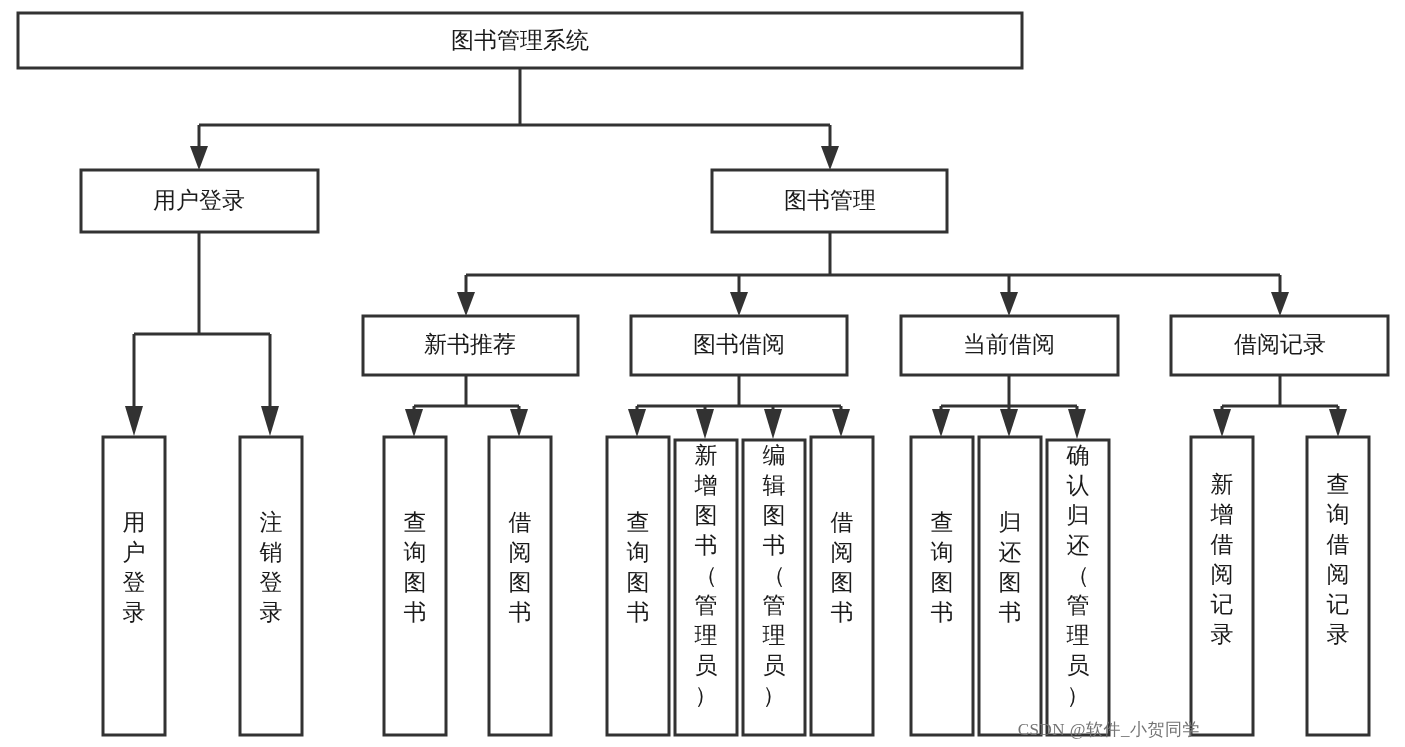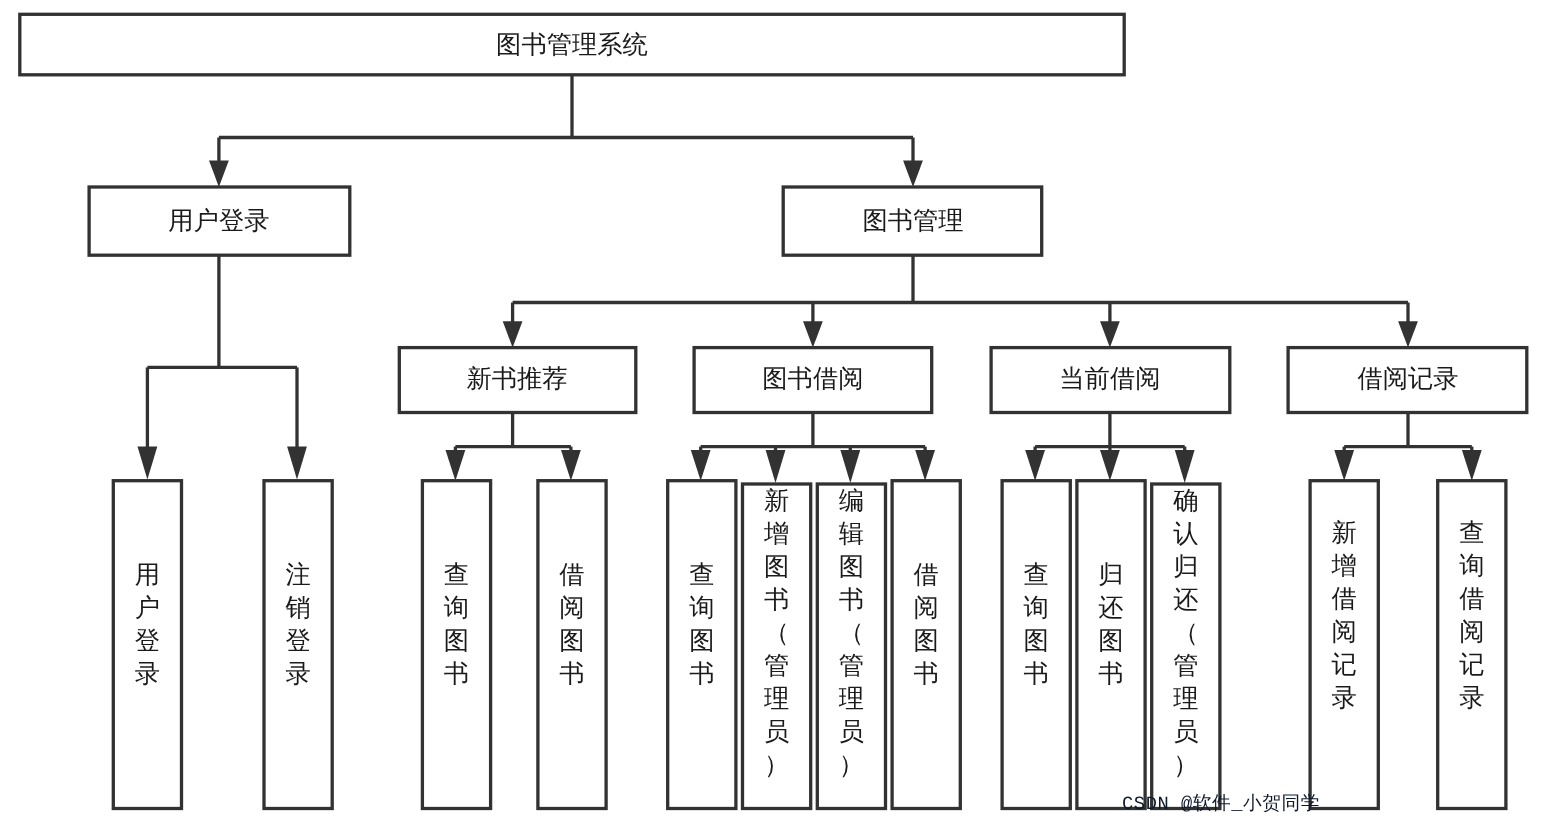--- a/index.html
+++ b/index.html
@@ -51,23 +51,23 @@
   .node-label-v {
     font-family: "Liberation Sans", "DejaVu Sans", sans-serif;
     font-size: 23px;
     fill: #1a1a1a;
     text-anchor: middle;
   }
   .watermark {
     position: absolute;
     right: 10px;
     bottom: 6px;
-    font-family: Liberation Mono, monospace;
+    font-family: Liberation Serif, serif;
     font-size: 17px;
-    color: #0f172a;
+    color: #737373;
     white-space: nowrap;
     letter-spacing: 0.5px;
     user-select: none;
   }
 </style>
 </head>
 <body>
 
 <div id="diagram-root">
 

